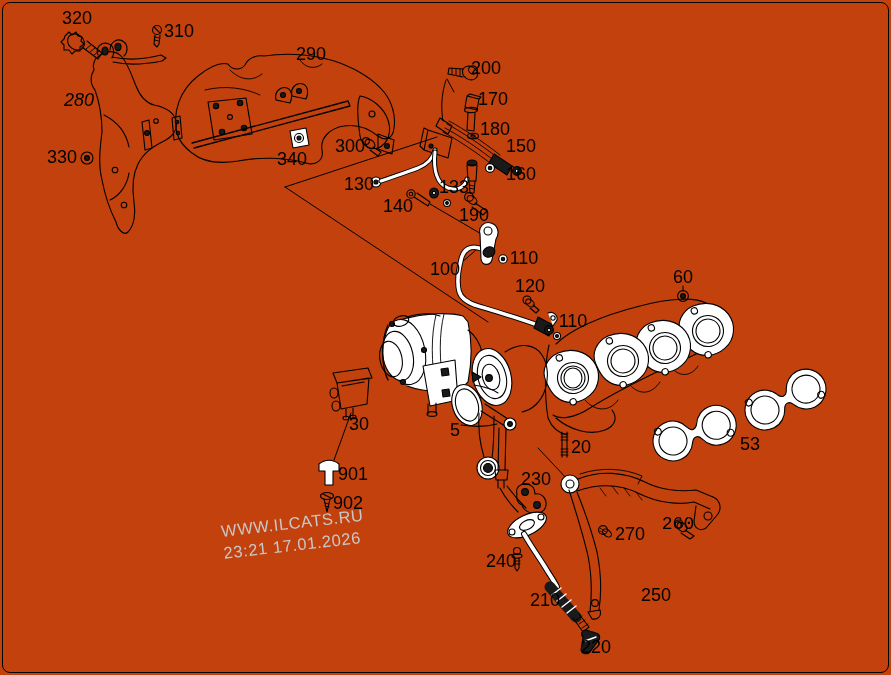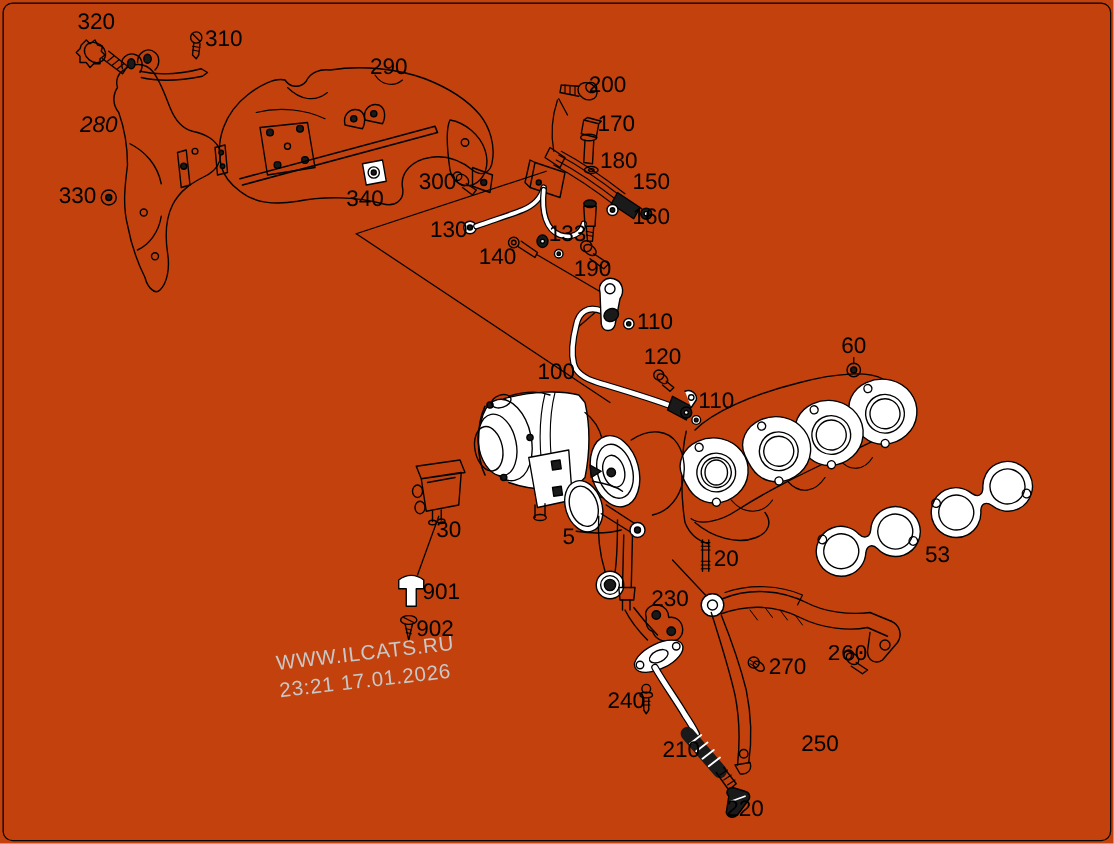--- a/index.html
+++ b/index.html
@@ -384,21 +384,21 @@
       <div class="plabel" style="left: 350px; top: 146px;">300</div>
       <div class="plabel" style="left: 486px; top: 52px; margin-top: 16px;">200</div>
       <div class="plabel" style="left: 493px; top: 99px;">170</div>
       <div class="plabel" style="left: 495px; top: 129px;">180</div>
       <div class="plabel" style="left: 521px; top: 146px;">150</div>
       <div class="plabel" style="left: 359px; top: 184px;">130</div>
       <div class="plabel" style="left: 454px; top: 187px;">133</div>
       <div class="plabel" style="left: 398px; top: 206px;">140</div>
       <div class="plabel" style="left: 474px; top: 215px;">190</div>
       <div class="plabel" style="left: 521px; top: 174px;">160</div>
-      <div class="plabel" style="left: 445px; top: 269px; margin-top: 29px;">100</div>
+      <div class="plabel" style="left: 445px; top: 269px;">100</div>
       <div class="plabel" style="left: 524px; top: 258px;">110</div>
       <div class="plabel" style="left: 530px; top: 286px;">120</div>
       <div class="plabel" style="left: 573px; top: 321px;">110</div>
       <div class="plabel" style="left: 683px; top: 277px;">60</div>
       <div class="plabel" style="left: 359px; top: 424px;">30</div>
       <div class="plabel" style="left: 455px; top: 430px;">5</div>
       <div class="plabel" style="left: 581px; top: 447px;">20</div>
       <div class="plabel" style="left: 353px; top: 474px;">901</div>
       <div class="plabel" style="left: 348px; top: 503px;">902</div>
       <div class="plabel" style="left: 536px; top: 479px;">230</div>

